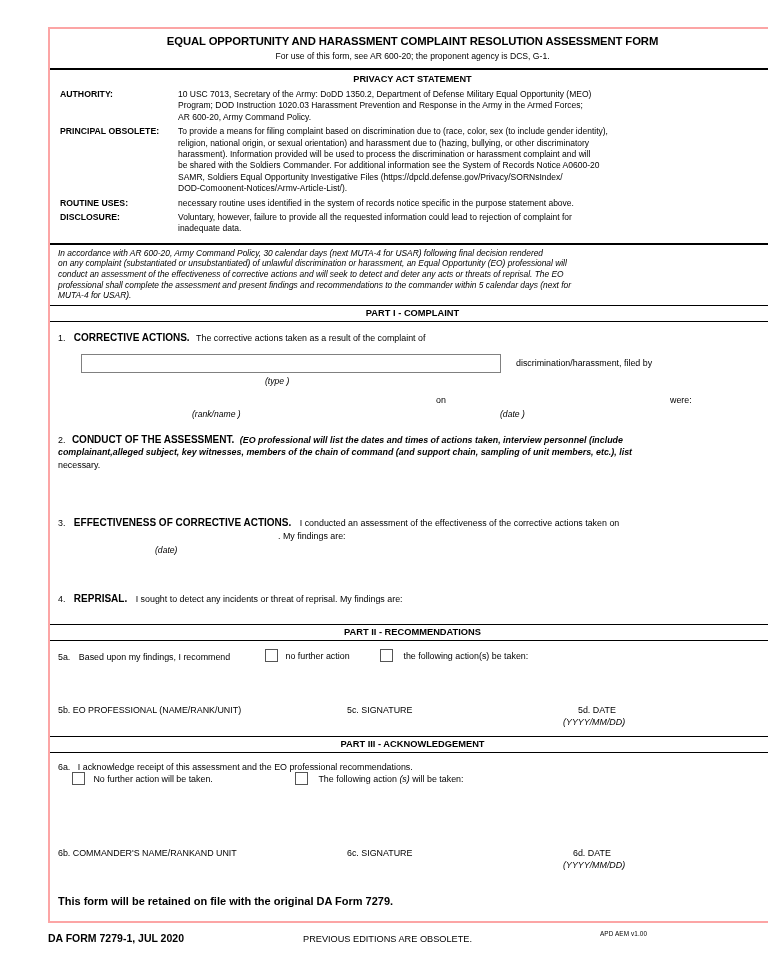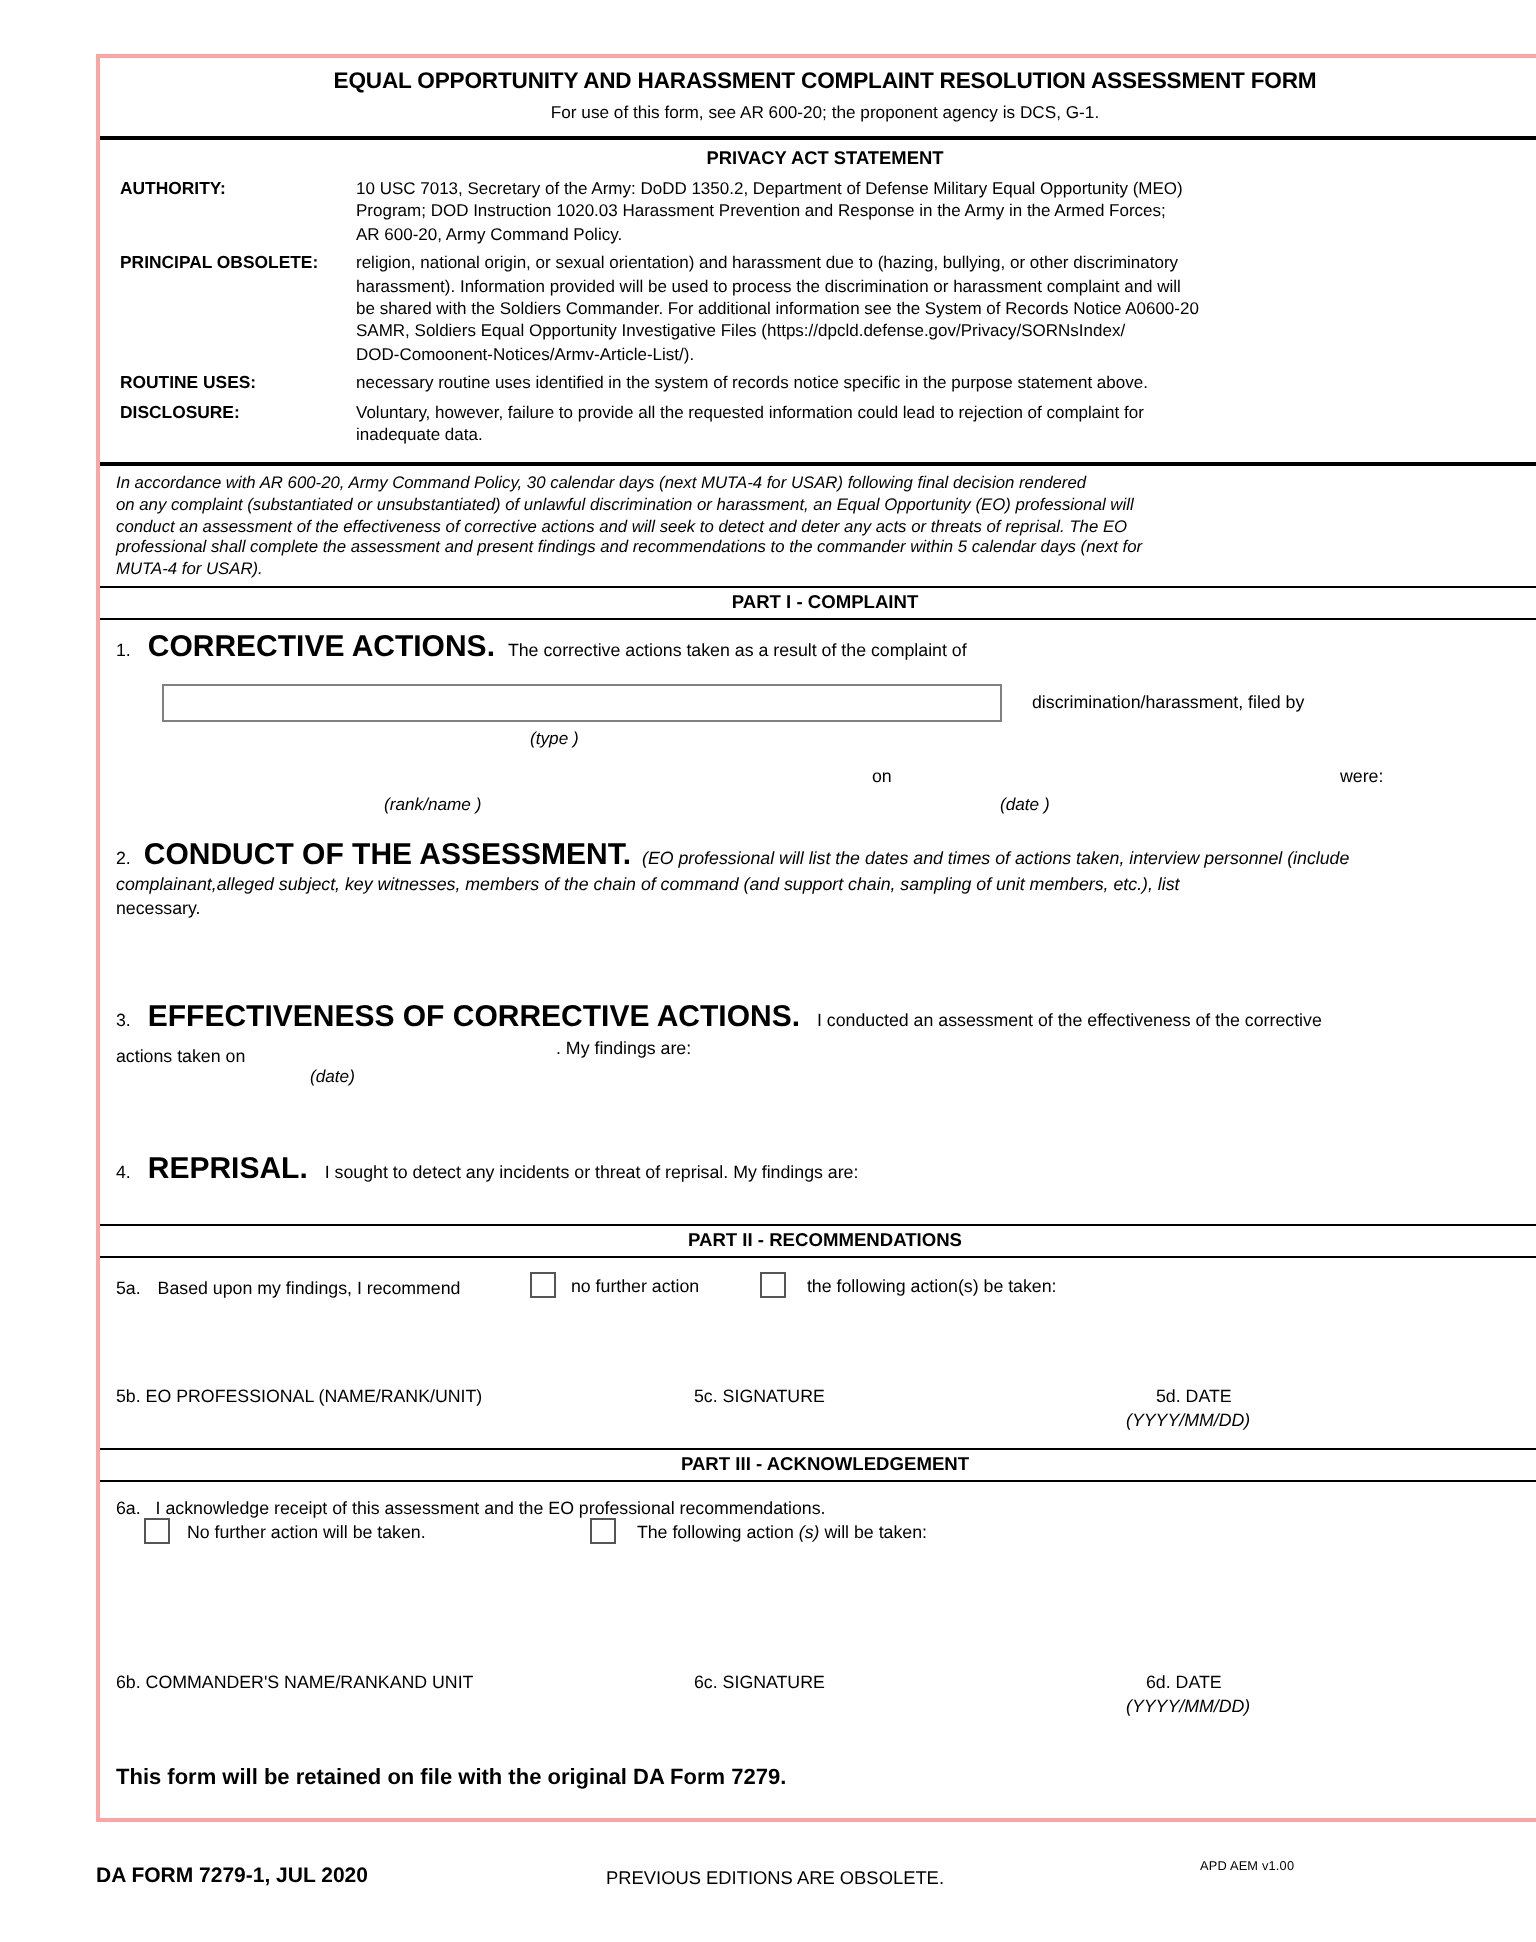--- a/index.html
+++ b/index.html
@@ -110,27 +110,28 @@
     position: relative;
     height: 302px;
     box-sizing: border-box;
   }
 
   .item-num {
     font-size: 8.9px;
   }
   .item-bold {
     font-weight: bold;
-    font-size: 15px;
+    font-size: 10px;
   }
   .item-text {
     font-size: 8.9px;
   }
   .ital {
     font-style: italic;
+    font-weight: bold;
   }
 
   .abs { position: absolute; }
 
   .type-input {
     position: absolute;
     left: 31px;
     top: 32px;
     width: 420px;
     height: 19px;
@@ -240,20 +241,21 @@
           <div class="pa-text">
             <div>10 USC 7013, Secretary of the Army:  DoDD 1350.2, Department of Defense Military Equal Opportunity (MEO)</div>
             <div>Program;  DOD Instruction 1020.03 Harassment Prevention and Response in the Army in the Armed Forces;</div>
             <div>AR 600-20, Army Command Policy.</div>
           </div>
         </div>
 
         <div class="pa-row">
           <div class="pa-label">PRINCIPAL OBSOLETE:</div>
           <div class="pa-text">
+            <div>To provide a means for filing complaint based on discrimination due to (race, color, sex (to include gender identity),</div>
             <div>religion, national origin, or sexual orientation) and harassment due to (hazing, bullying, or other discriminatory</div>
             <div>harassment).  Information provided will be used to process the discrimination or harassment complaint and will</div>
             <div>be shared with the Soldiers Commander.  For additional information see the System of Records Notice A0600-20</div>
             <div>SAMR, Soldiers Equal Opportunity Investigative Files (https://dpcld.defense.gov/Privacy/SORNsIndex/</div>
             <div>DOD-Comoonent-Notices/Armv-Article-List/).</div>
           </div>
         </div>
 
         <div class="pa-row">
           <div class="pa-label">ROUTINE USES:</div>

